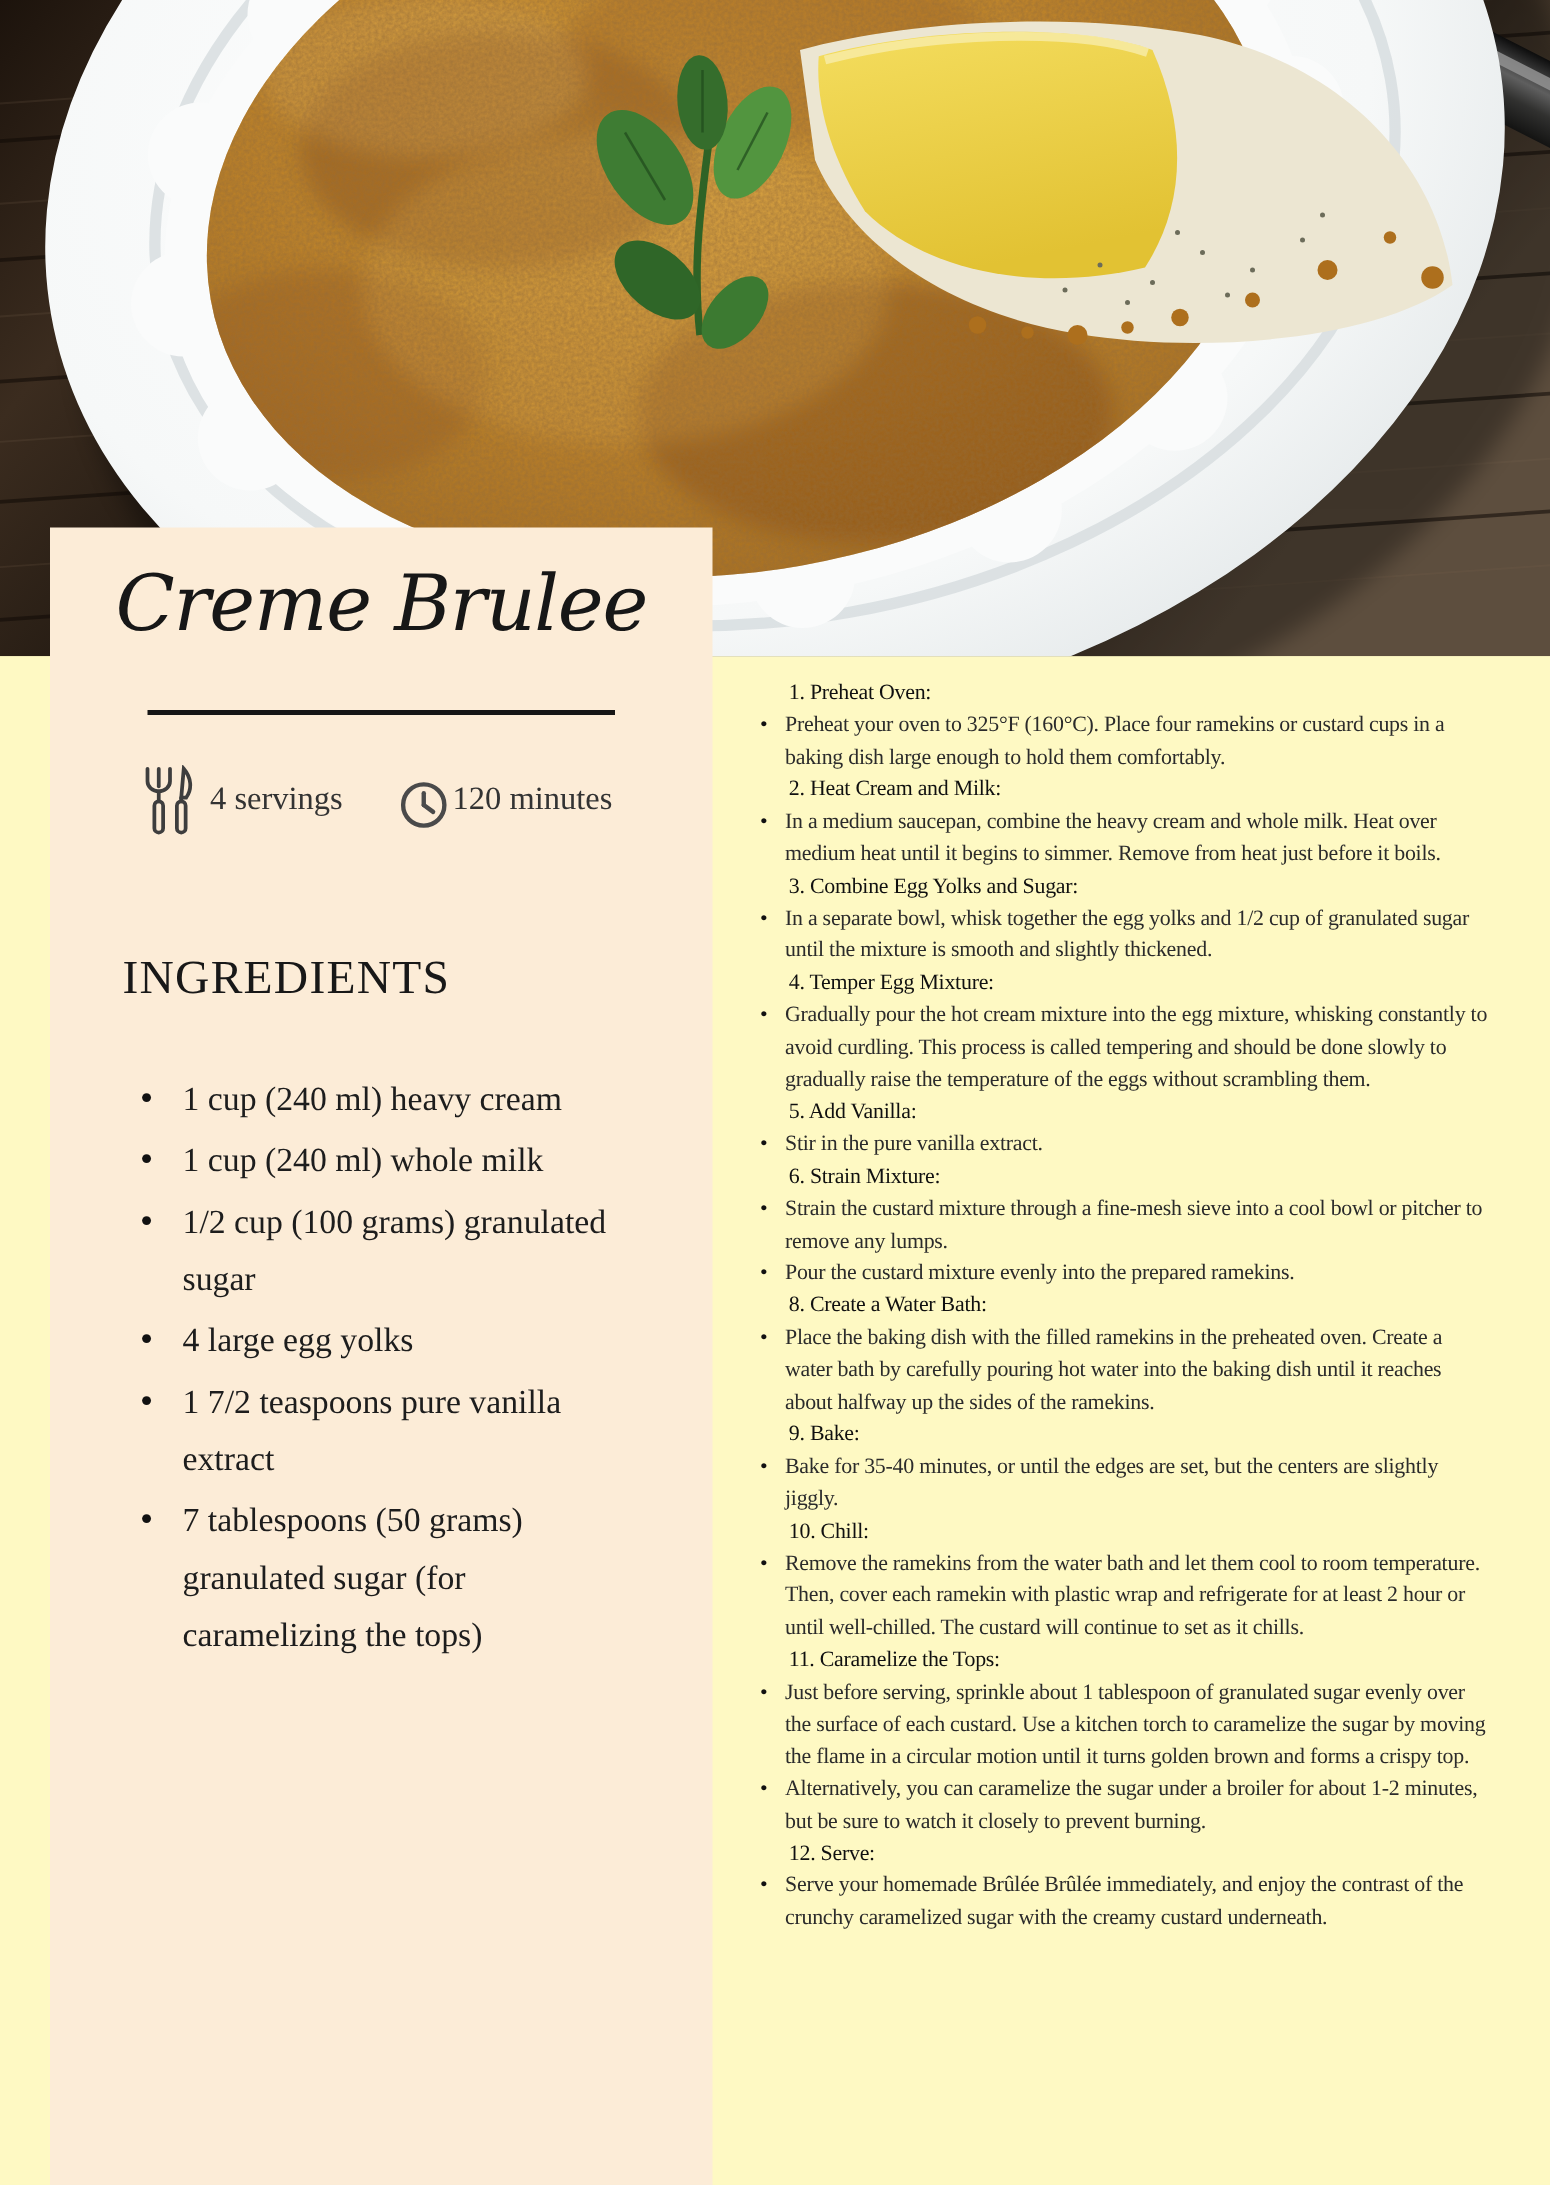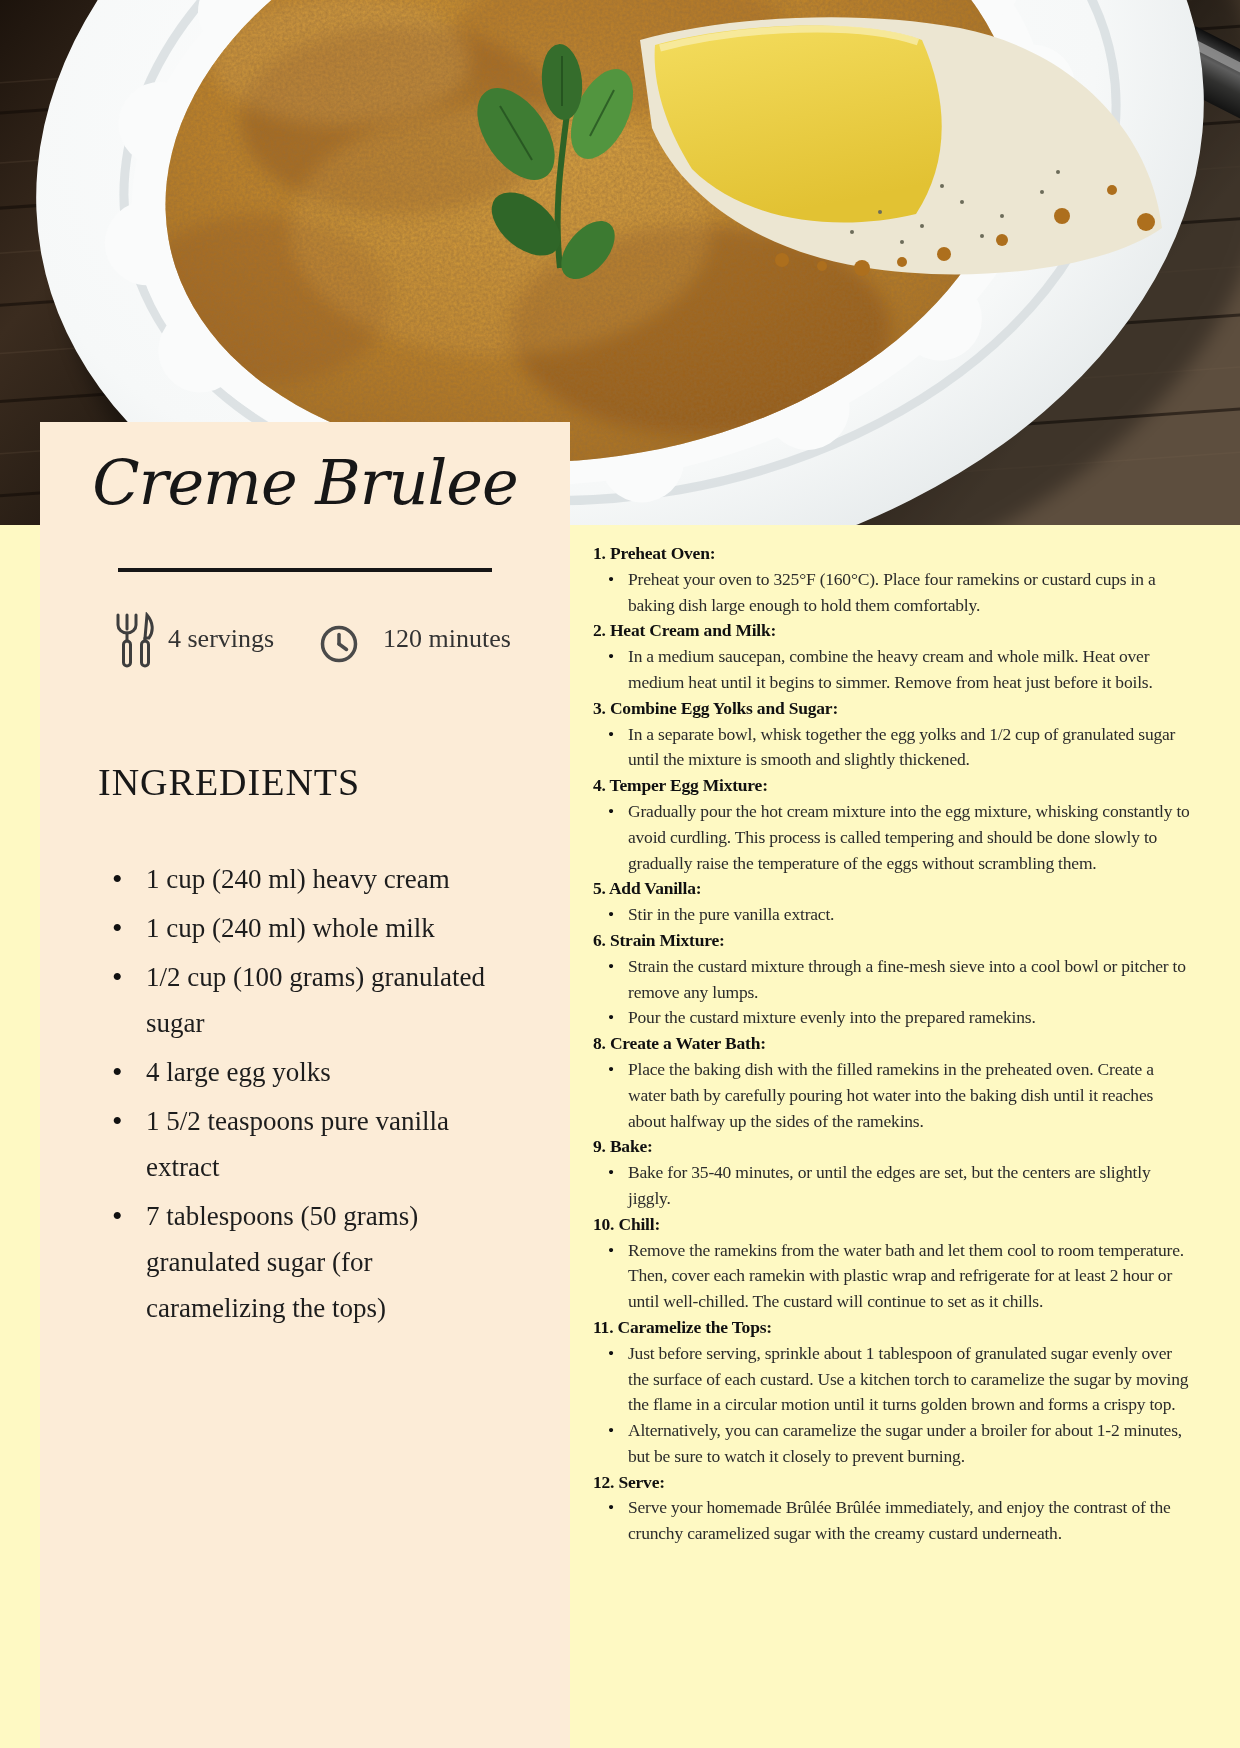--- a/index.html
+++ b/index.html
@@ -14,32 +14,32 @@
   .title{position:absolute;left:0;top:26px;width:530px;text-align:center;margin:0;
          font-family:"DejaVu Serif",serif;font-style:italic;font-weight:500;
          font-size:62px;line-height:70px;color:#171717;letter-spacing:-1px;}
   .rule{position:absolute;left:78px;top:146px;width:374px;height:4px;background:#161616;}
   .meta{position:absolute;left:0;top:188px;width:476px;height:64px;}
   .meta-icon{position:absolute;top:2px;}
   .icon-utensils{left:74px;}
   .icon-clock{left:279px;top:14px;}
   .meta-label{position:absolute;top:14px;font-size:26px;color:#333;white-space:nowrap;}
   .servings-label{left:128px;}
-  .time-label{left:343px;text-align:right;}
+  .time-label{left:322px;text-align:right;}
   .ing-head{position:absolute;left:58px;top:338px;margin:0;font-weight:400;
             font-size:38px;letter-spacing:1px;color:#181818;}
   .ing-list{position:absolute;left:58px;top:434px;width:400px;margin:0;padding:0;
             list-style:none;font-size:27px;line-height:46px;color:#1d1d1d;}
   .ing-list li{position:relative;padding-left:48px;margin:0 0 3px 0;}
   .ing-list li::before{content:"\2022";position:absolute;left:14px;top:0;
             font-size:30px;color:#111;}
   
   .directions{position:absolute;left:593px;top:541px;width:600px;z-index:2;
               font-size:17.5px;line-height:25.8px;letter-spacing:-0.2px;color:#2b2b2b;}
-  .step-head{font-weight:bold;color:#101010;}
+  .step-head{font-weight:normal;color:#101010;margin-left:38px;}
   .step-bullets{margin:0;padding:0;list-style:none;}
   .step-bullets li{position:relative;padding-left:35px;}
   .step-bullets li::before{content:"\2022";position:absolute;left:15px;top:0;color:#111;}
 </style>
 </head>
 <body>
 
 <div class="page">
 
   <div class="photo">
@@ -226,21 +226,21 @@
       <span class="meta-label time-label">120 minutes</span>
     </div>
 
     <h2 class="ing-head">INGREDIENTS</h2>
 
     <ul class="ing-list">
         <li>1 cup (240 ml) heavy cream</li>
         <li>1 cup (240 ml) whole milk</li>
         <li>1/2 cup (100 grams) granulated sugar</li>
         <li>4 large egg yolks</li>
-        <li>1 5/2 teaspoons pure vanilla extract</li>
+        <li>1 7/2 teaspoons pure vanilla extract</li>
         <li>7 tablespoons (50 grams) granulated sugar (for caramelizing the tops)</li>
       </ul>
   </div>
 
   <div class="directions">
       <div class="step-head">1. Preheat Oven:</div>
       <ul class="step-bullets">
         <li>Preheat your oven to 325°F (160°C). Place four ramekins or custard cups in a baking dish large enough to hold them comfortably.</li>
       </ul>
       <div class="step-head">2. Heat Cream and Milk:</div>

